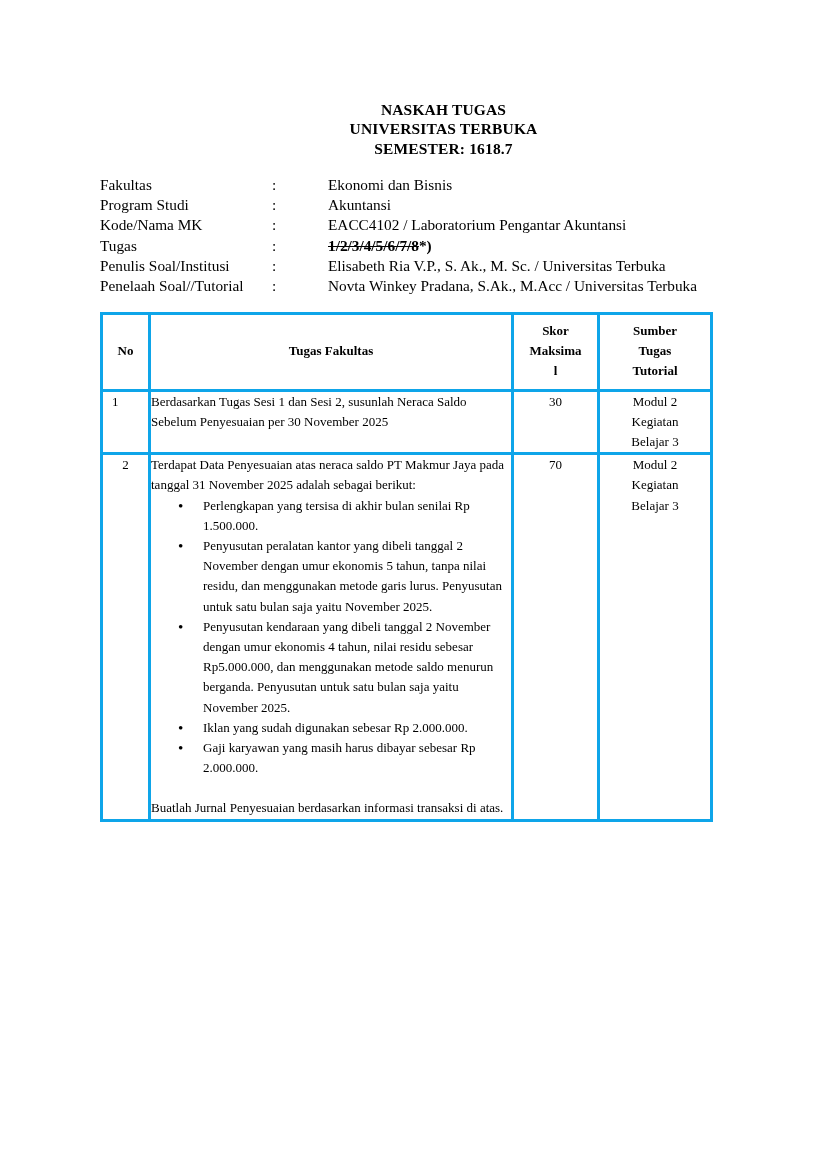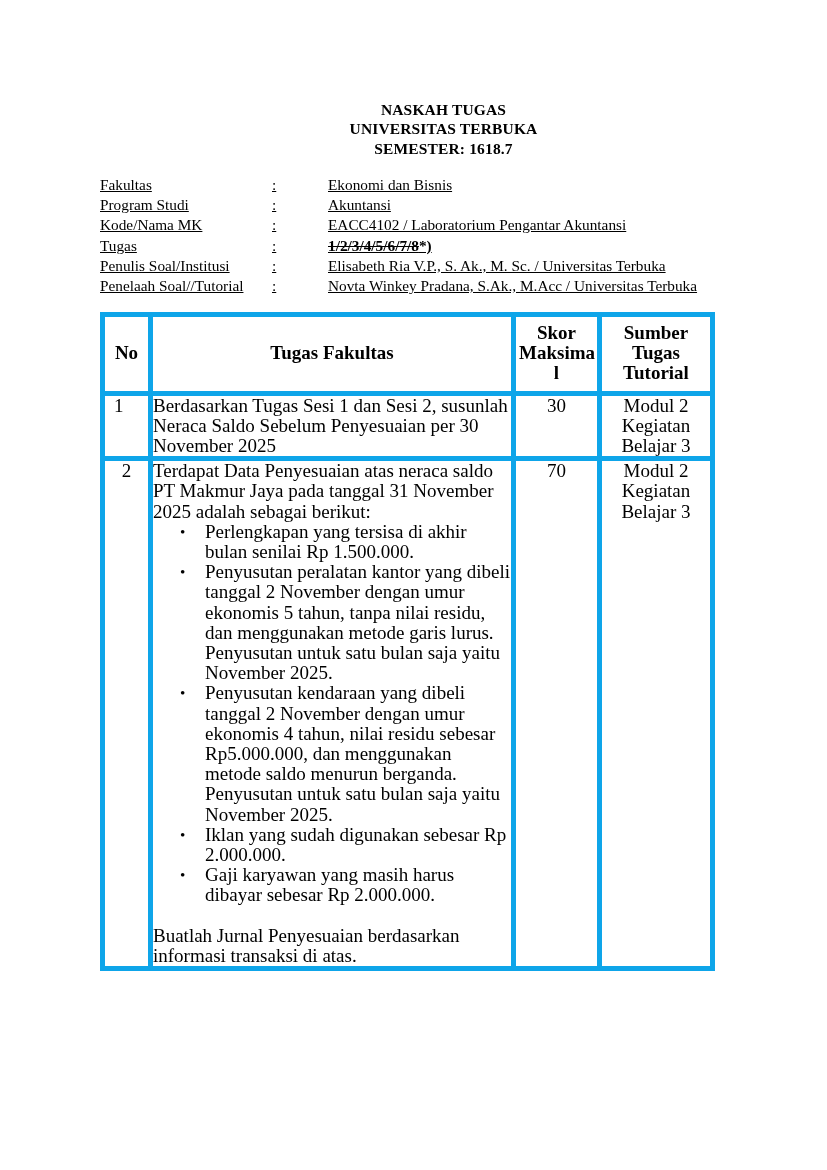--- a/index.html
+++ b/index.html
@@ -46,21 +46,20 @@
     left: 100px;
     top: 175px;
     width: 640px;
   }
   .meta-row {
     display: flex;
     align-items: center;
     line-height: 20.2px;
     font-size: 15.3px;
     white-space: nowrap;
-    text-decoration: underline;
   }
   .meta-label {
     width: 172px;
     flex: 0 0 172px;
   }
   .meta-colon {
     width: 16px;
     flex: 0 0 16px;
   }
   .meta-value {
@@ -81,23 +80,23 @@
     top: 312px;
     width: 610px;
   }
   table.main {
     border-collapse: collapse;
     width: 610px;
     table-layout: fixed;
   }
   table.main th,
   table.main td {
-    border: 5px solid #0ea5e9;
+    border: 3px solid #0ea5e9;
     vertical-align: top;
-    font-size: 19px;
+    font-size: 13px;
     line-height: 20.2px;
     padding: 0;
   }
   table.main thead th {
     font-weight: bold;
     text-align: center;
     vertical-align: middle;
     padding: 6px 3px 7px 3px;
   }
   col.c-no    { width: 48px;  }

